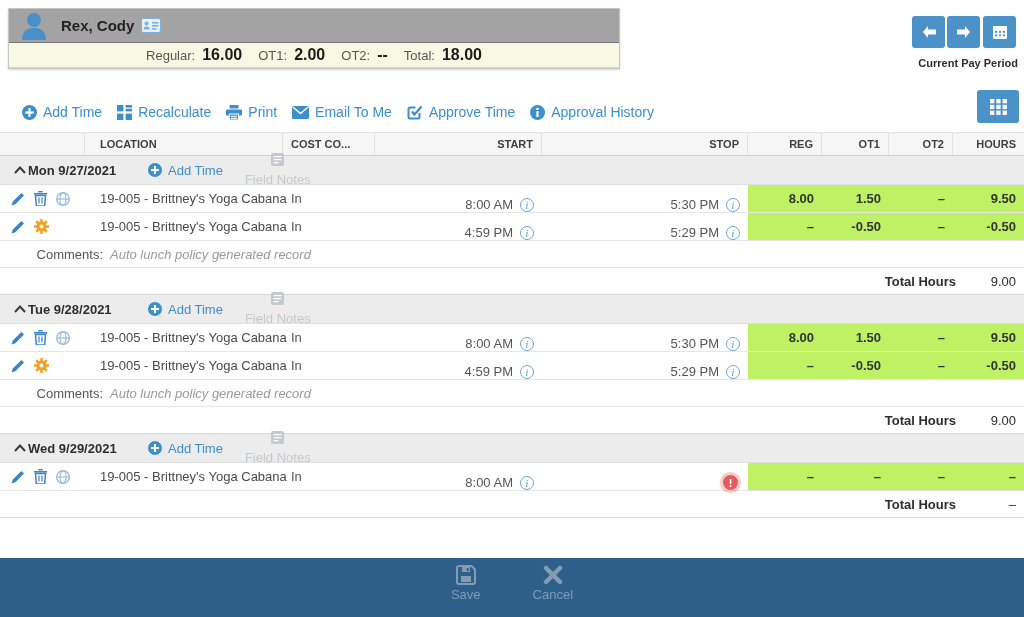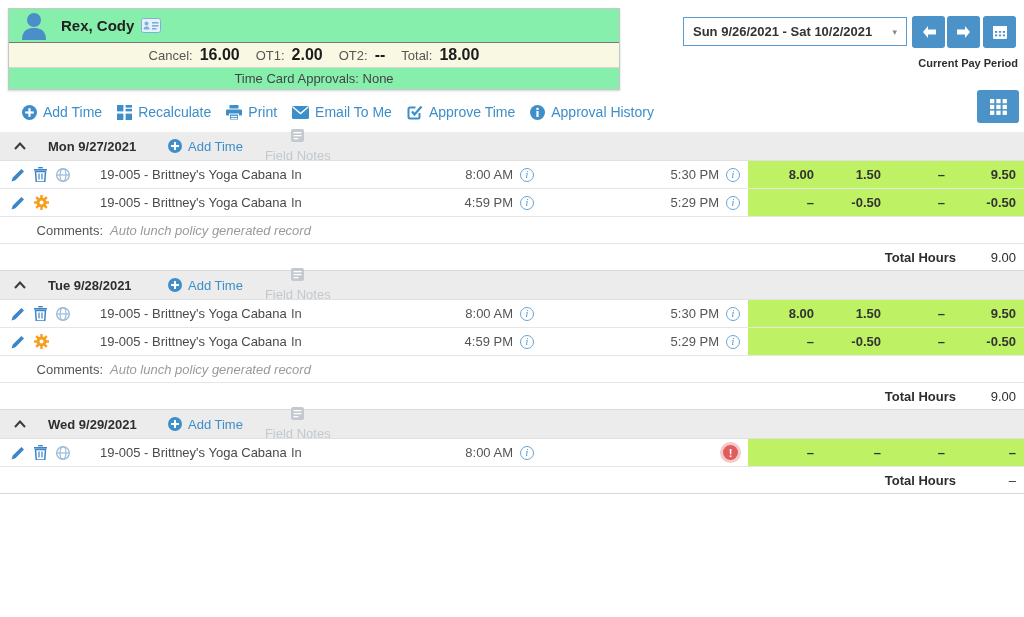--- a/index.html
+++ b/index.html
@@ -2,21 +2,21 @@
 <html><head>
 <meta charset="utf-8">
 <style>
   * { margin:0; padding:0; box-sizing:border-box; }
   html,body { width:1024px; height:617px; background:#fff; overflow:hidden;
     font-family:"Liberation Sans", sans-serif; color:#3b3b3b; }
   .stage { position:relative; width:1024px; height:617px; }
 
   
   .header-card { position:absolute; left:8px; top:8px; width:612px;
-    border:1px solid #c6c6c6; background:#86efac; box-shadow:0 1px 2px rgba(0,0,0,.18); }
+    border:1px solid #c6c6c6; background:#a3a3a3; box-shadow:0 1px 2px rgba(0,0,0,.18); }
   .hc-top { height:33px; display:flex; align-items:center; padding-left:12px; }
   .avatar { width:26px; height:28px; }
   .emp-name { font-size:15px; font-weight:bold; color:#222; margin-left:14px; }
   .idcard { margin-left:7px; display:inline-flex; }
   .hc-summary { height:26px; background:#f9f9e3; border-top:1px solid #777;
     border-bottom:1px solid #d8d8cf; display:flex; align-items:center; justify-content:center; }
   .hc-summary .lbl { font-size:13px; color:#555; }
   .hc-summary .val { font-size:16px; font-weight:bold; color:#1c1c1c; margin:0 16px 0 7px; }
   .hc-summary .val:last-child { margin-right:0; }
   .hc-approvals { height:21px; display:flex; align-items:center; justify-content:center;
@@ -49,32 +49,32 @@
   .thead .hcell { font-size:11px; font-weight:bold; color:#3f3f3f; display:flex;
     align-items:center; padding:0 8px; border-right:1px solid #e2e2e2;
     white-space:nowrap; overflow:hidden; }
   .thead .hcell:last-child { border-right:none; }
   .hcell.r { justify-content:flex-end; }
   .hcell.loc { padding-left:15px; }
 
   .day-header { height:29px; background:#ececec; border-bottom:1px solid #e0e0e0;
     display:flex; align-items:center; }
   .chev { margin-left:14px; cursor:pointer; display:inline-flex; }
-  .day-date { font-size:13px; font-weight:bold; color:#2e2e2e; margin-left:22px; width:92px; }
+  .day-date { font-size:13px; font-weight:bold; color:#2e2e2e; margin-left:2px; width:92px; }
   .day-add { display:inline-flex; align-items:center; gap:6px; color:#3d8ec9;
     font-size:13px; margin-left:28px; cursor:pointer; }
   .day-fn { display:inline-flex; align-items:center; gap:6px; color:#c3c9ce;
     font-size:13px; margin-left:22px;flex-direction:column; }
 
   .trow { height:28px; border-bottom:1px solid #e6e6e6; background:#fff; }
   .cell { display:flex; align-items:center; font-size:13px; color:#555; padding:0 8px;
     white-space:nowrap; }
   .cell.icons { padding-left:11px; gap:9px; }
   .cell.loc { padding-left:15px; color:#4a4a4a; }
-  .cell.r { justify-content:flex-end; }
+  .cell.r { justify-content:flex-end;align-items:flex-end; }
   .cell.num { justify-content:flex-end; font-weight:bold; color:#333; background:#bef264; }
   .icon-btn { display:inline-flex; cursor:pointer; }
   .info-i { width:14px; height:14px; border-radius:50%; border:1px solid #6ba4d4;
     color:#4a90c8; font-size:10px; font-style:italic; font-family:"Liberation Serif",serif;
     display:inline-flex; align-items:center; justify-content:center; margin-left:7px; cursor:pointer; }
   .err-badge { width:15px; height:15px; border-radius:50%; background:#e15d5d; color:#fff;
     font-size:11px; font-weight:bold; display:inline-flex; align-items:center; justify-content:center;
     box-shadow:0 0 0 3px rgba(225,93,93,.33); margin-right:2px; cursor:pointer; }
 
   .comments-row { height:27px; display:flex; align-items:center; border-bottom:1px solid #e6e6e6; }
@@ -110,36 +110,31 @@
           <rect x="0.5" y="0.5" width="19" height="14" rx="2" fill="#e8f1f9" stroke="#7fb0da"></rect>
           <circle cx="5.5" cy="5.5" r="2" fill="#7fb0da"></circle>
           <path d="M2.5 11.5 C2.5 9 4 8.5 5.5 8.5 C7 8.5 8.5 9 8.5 11.5 Z" fill="#7fb0da"></path>
           <rect x="11" y="4" width="6.5" height="1.6" fill="#7fb0da"></rect>
           <rect x="11" y="7" width="6.5" height="1.6" fill="#7fb0da"></rect>
           <rect x="11" y="10" width="4.5" height="1.6" fill="#7fb0da"></rect>
         </svg>
       </span>
     </div>
     <div class="hc-summary">
-      <span class="lbl">Cancel:</span>
+      <span class="lbl">Regular:</span>
       <span class="val">16.00</span>
       <span class="lbl">OT1:</span>
       <span class="val">2.00</span>
       <span class="lbl">OT2:</span>
       <span class="val">--</span>
       <span class="lbl">Total:</span>
       <span class="val">18.00</span>
     </div>
-    <div class="hc-approvals">Time Card Approvals: None</div>
   </div>
 
-  <div class="pp-select">
-    <span class="txt">Sun 9/26/2021 - Sat 10/2/2021</span>
-    <span class="caret">▾</span>
-  </div>
   <button class="blue-btn btn-prev">
     <svg width="18" height="14" viewBox="0 0 18 14">
       <path d="M8 1 L3 7 L8 13 L8 9.5 L16 9.5 L16 4.5 L8 4.5 Z" fill="#fff"></path>
     </svg>
   </button>
   <button class="blue-btn btn-next">
     <svg width="18" height="14" viewBox="0 0 18 14">
       <path d="M10 1 L15 7 L10 13 L10 9.5 L2 9.5 L2 4.5 L10 4.5 Z" fill="#fff"></path>
     </svg>
   </button>
@@ -224,20 +219,31 @@
         <circle cx="7.5" cy="7.5" r="7.5" fill="#3d8ec9"></circle>
         <rect x="6.4" y="6" width="2.2" height="6" fill="#fff"></rect>
           <rect x="6.4" y="2.8" width="2.2" height="2.2" fill="#fff"></rect>
       </svg>
       <span>Approval History</span>
     </a>
   </div>
 
   <div class="grid">
 
+    <div class="thead">
+      <div class="hcell"></div>
+      <div class="hcell loc">LOCATION</div>
+      <div class="hcell">COST CO...</div>
+      <div class="hcell r">START</div>
+      <div class="hcell r">STOP</div>
+      <div class="hcell r">REG</div>
+      <div class="hcell r">OT1</div>
+      <div class="hcell r">OT2</div>
+      <div class="hcell r">HOURS</div>
+    </div>
 
     <div class="day-header">
       <span class="chev">
         <svg width="12" height="8" viewBox="0 0 12 8">
             <path d="M1 7 L6 1.5 L11 7" fill="none" stroke="#3a3a3a" stroke-width="2"></path>
           </svg>
       </span>
       <span class="day-date">Mon 9/27/2021</span>
       <span class="day-add">
         <svg width="14" height="14" viewBox="0 0 15 15">
@@ -521,14 +527,31 @@
       <div class="cell num">–</div>
     </div>
 
     <div class="total-row">
       <span class="total-lbl">Total Hours</span>
       <span class="total-val">–</span>
     </div>
 
   </div>
 
+  <div class="footer">
+    <div class="f-btn">
+      <svg width="20" height="20" viewBox="0 0 20 20">
+        <path d="M1 3 Q1 1 3 1 L15.5 1 L19 4.5 L19 17 Q19 19 17 19 L3 19 Q1 19 1 17 Z" fill="none" stroke="#849bb0" stroke-width="2"></path>
+        <rect x="6" y="2" width="8" height="5" fill="#849bb0"></rect>
+          <rect x="10.7" y="3" width="2" height="3" fill="#2d5f8a"></rect>
+        <rect x="5" y="11" width="10" height="6" fill="#849bb0"></rect>
+      </svg>
+      <span>Save</span>
+    </div>
+    <div class="f-btn">
+      <svg width="20" height="20" viewBox="0 0 20 20">
+        <path d="M3 3 L17 17 M17 3 L3 17" stroke="#849bb0" stroke-width="4.5" stroke-linecap="round"></path>
+      </svg>
+      <span>Cancel</span>
+    </div>
+  </div>
 
 </div>
 
 </body></html>

